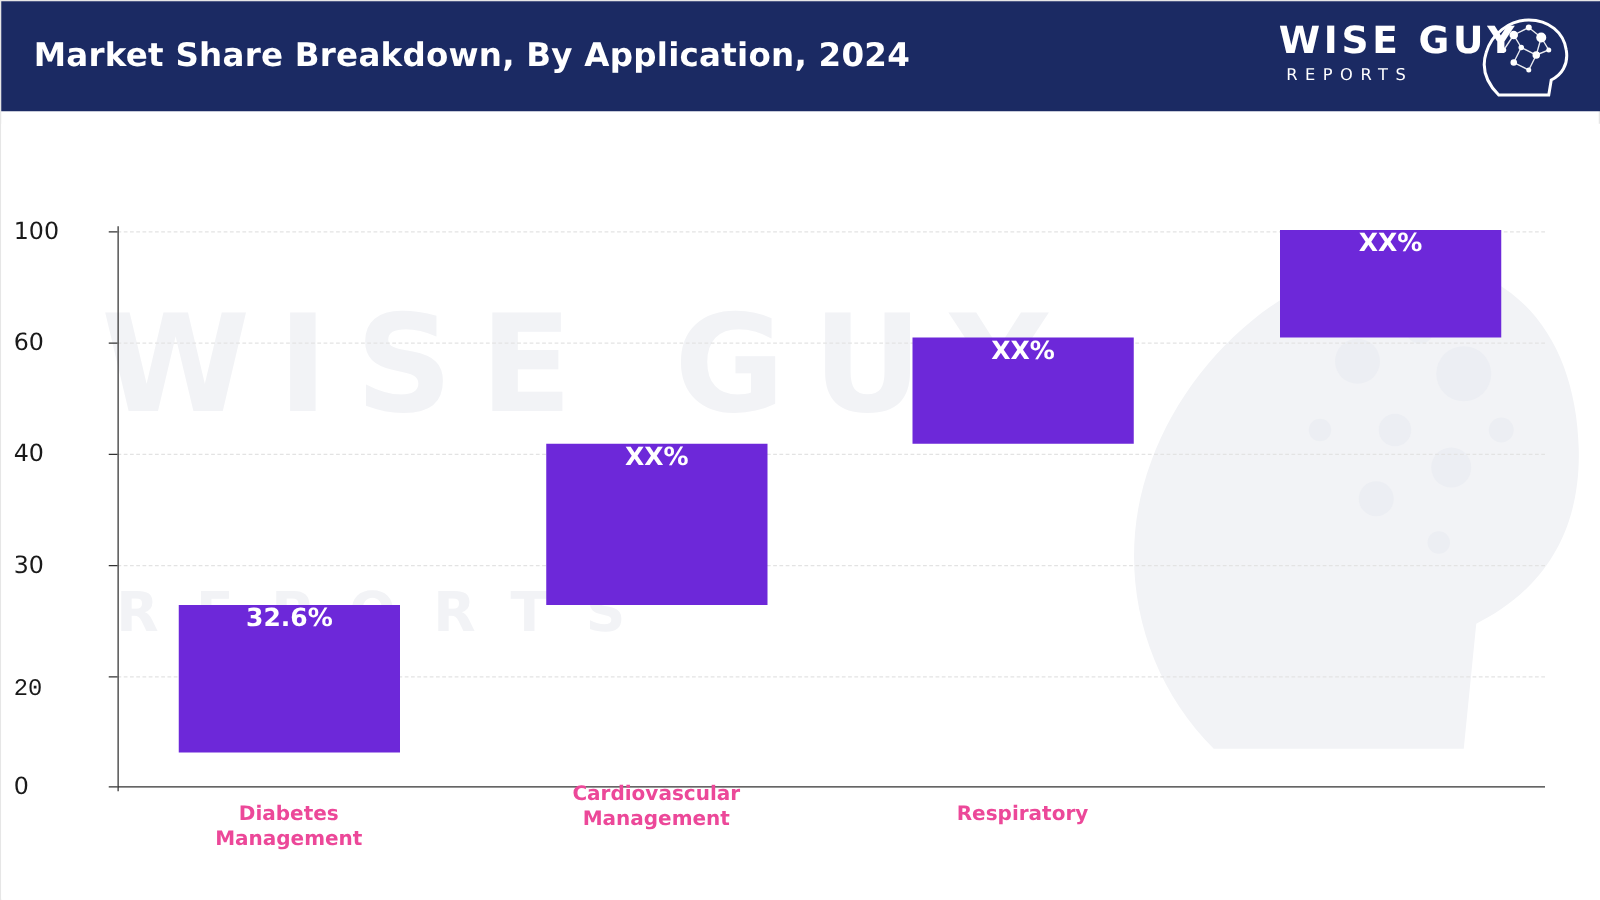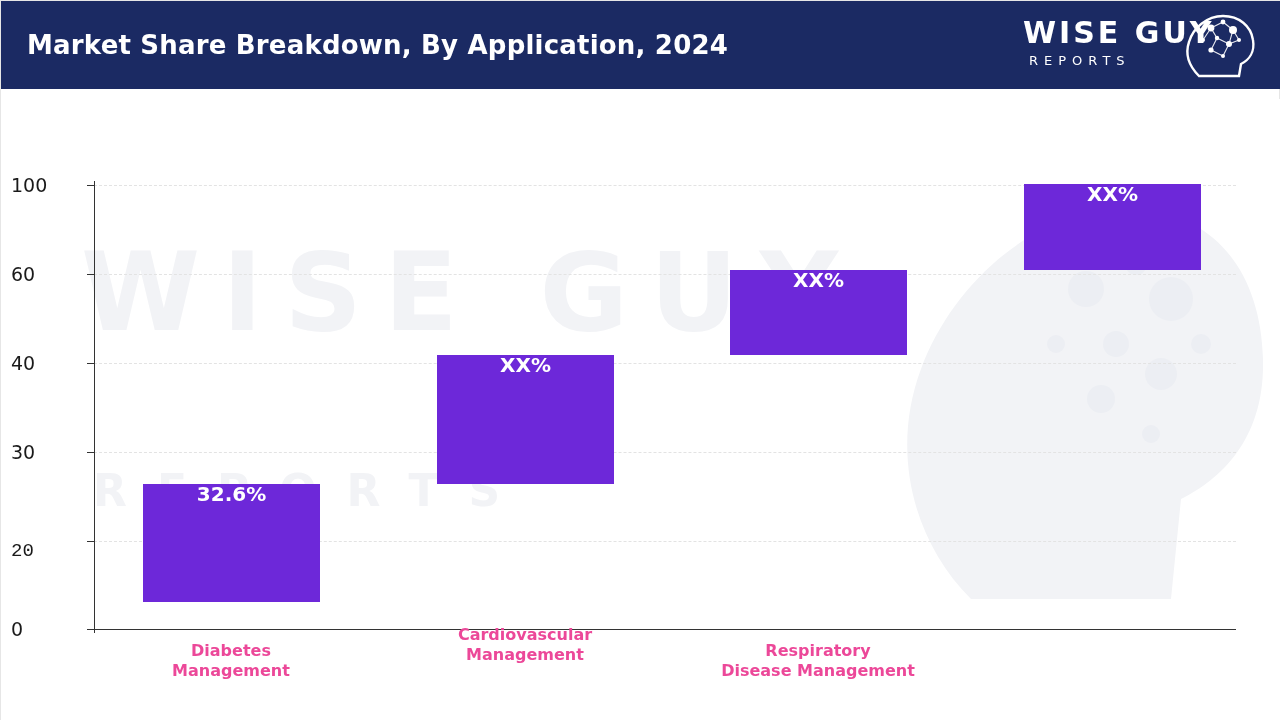--- a/index.html
+++ b/index.html
@@ -265,17 +265,16 @@
     <div class="cat-label" style="left:130px; top:542px; width:200px;">
       <div>Diabetes</div>
       <div>Management</div>
     </div>
     <div class="cat-label" style="left:424px; top:526px; width:200px;">
       <div>Cardiovascular</div>
       <div>Management</div>
     </div>
     <div class="cat-label" style="left:697px; top:542px; width:240px;text-align:center;">
       <div>Respiratory</div>
-      <div>Disease Management</div>
     </div>
 
   </div>
 </div>
 
 </body></html>

